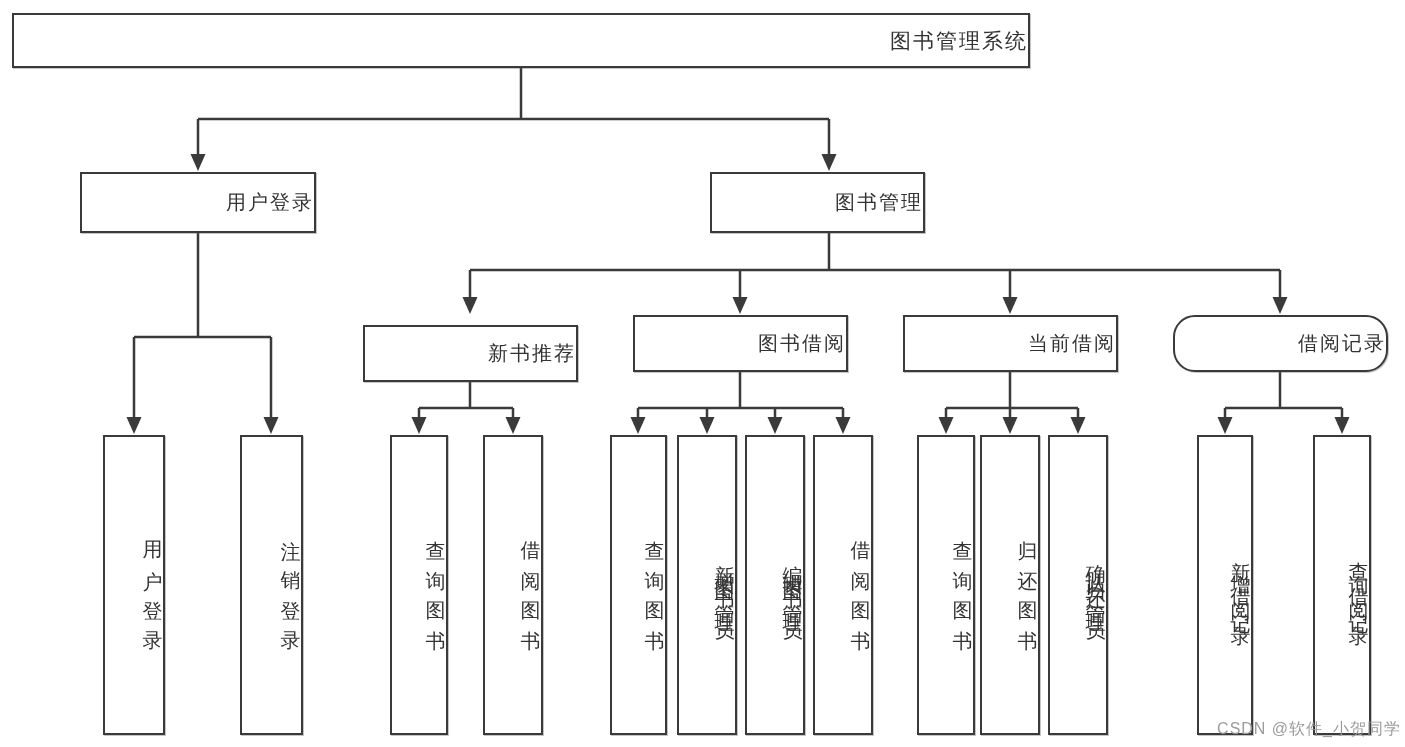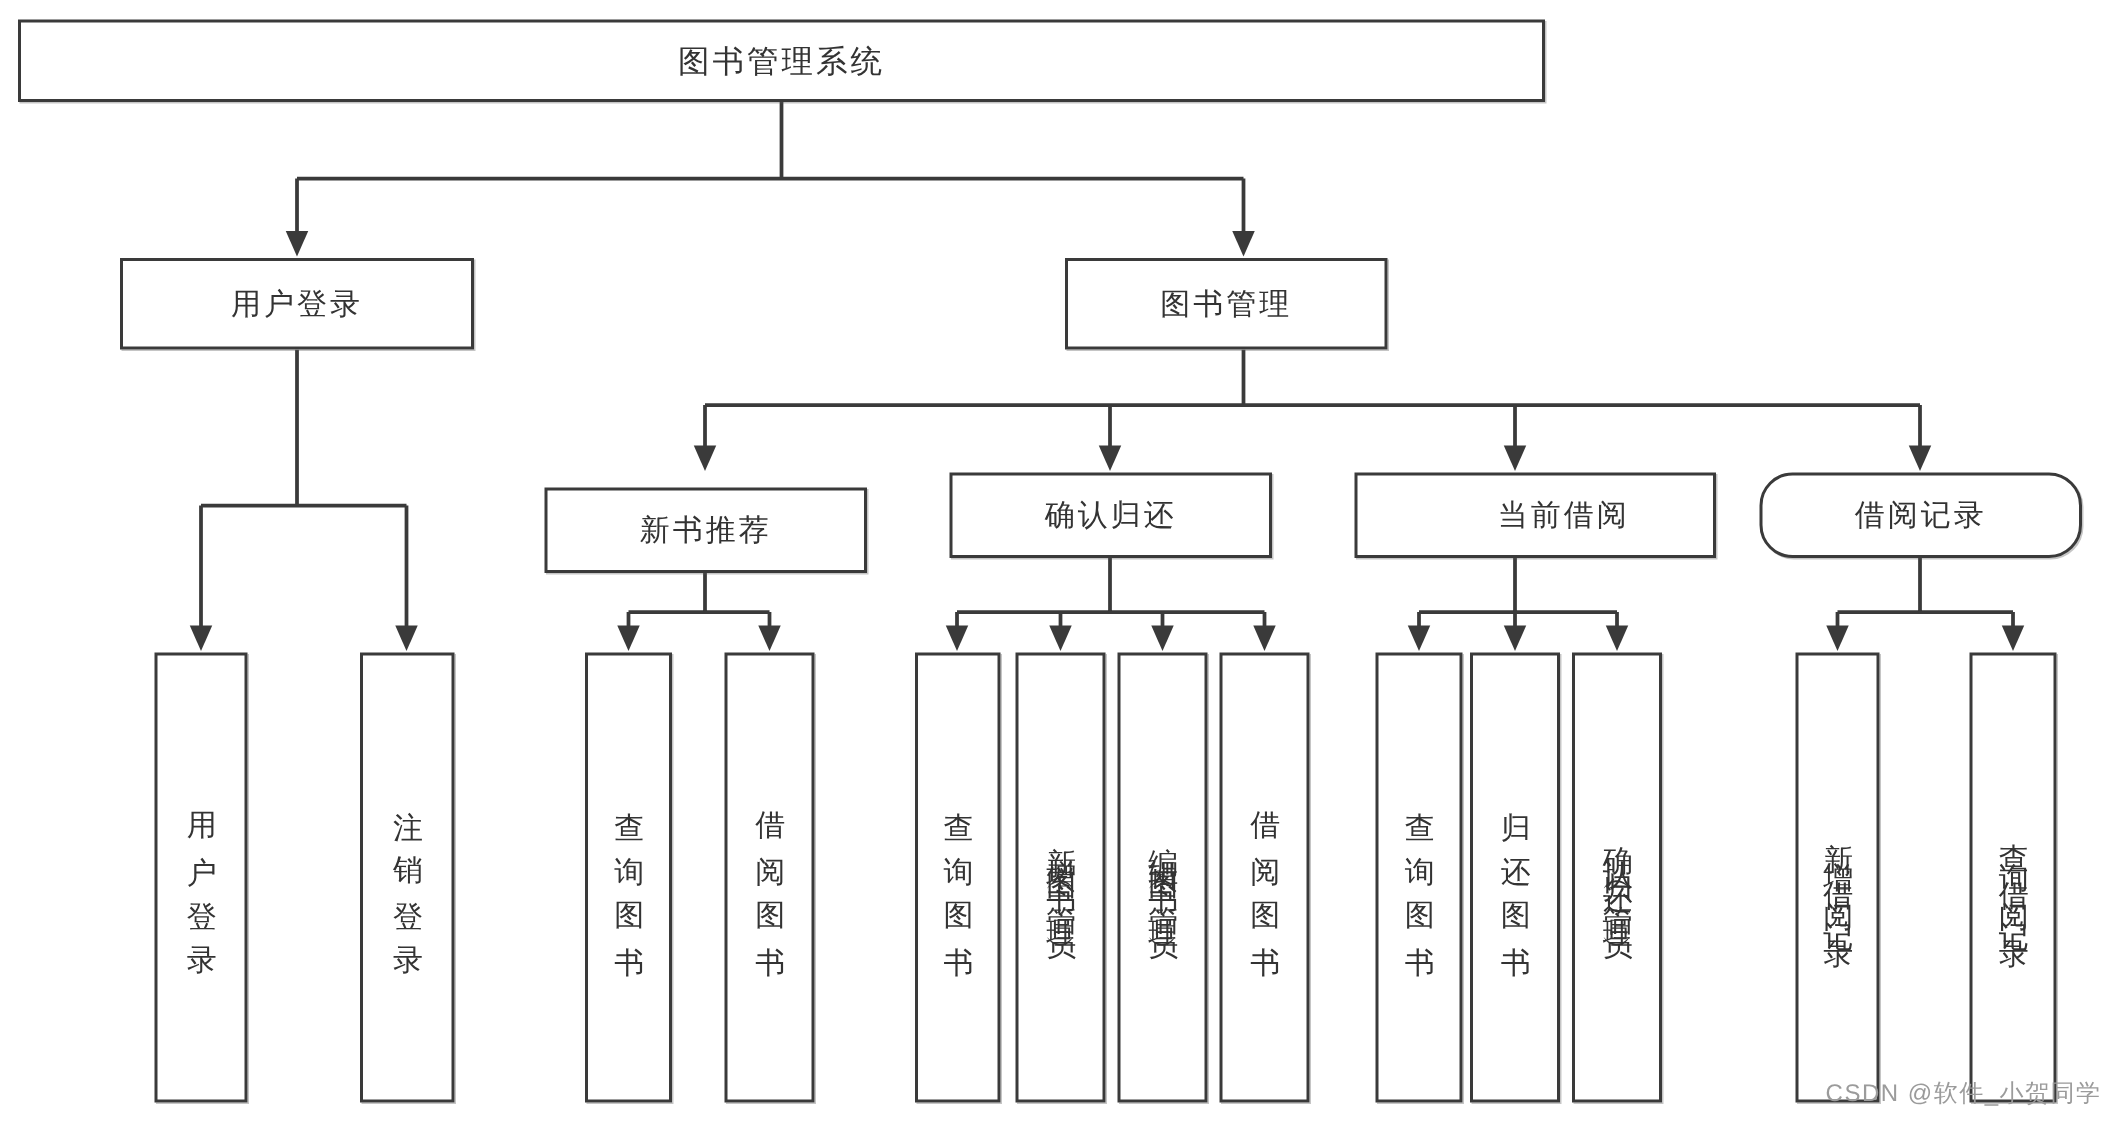--- a/index.html
+++ b/index.html
@@ -30,21 +30,21 @@
     fill: none;
   }
   .connectors polygon { fill: var(--line); }
   .node {
     position: absolute;
     background: var(--background);
     border: 2.5px solid var(--line);
     box-shadow: 1px 1px 0 rgba(90,90,90,0.35);
     display: flex;
     align-items: center;
-    justify-content: center;
+    justify-content: flex-end;
     color: var(--text);
   }
   .node-h { font-size: 20px; letter-spacing: 2px; }
   .node-root { font-size: 21px; letter-spacing: 2px; }
   .leaf span {
     writing-mode: vertical-rl;
     font-size: 20px;
     line-height: 1;
   }
   .leaf-short span { letter-spacing: 30px; }
@@ -112,23 +112,23 @@
     <span>用户登录</span>
   </div>
   <div class="node node-h" style="left:710px; top:172px; width:215px; height:61px;">
     <span>图书管理</span>
   </div>
 
   <div class="node node-h" style="left:363px; top:325px; width:215px; height:57px;">
     <span>新书推荐</span>
   </div>
   <div class="node node-h" style="left:633px; top:315px; width:215px; height:57px;">
-    <span>确认归还</span>
+    <span>图书借阅</span>
   </div>
-  <div class="node node-h" style="left:903px; top:315px; width:241px; height:57px;padding-left:38px;">
+  <div class="node node-h" style="left:903px; top:315px; width:215px; height:57px;padding-left:38px;">
     <span>当前借阅</span>
   </div>
   <div class="node node-h" style="left:1173px; top:315px; width:215px; height:57px;border-radius:22px;">
     <span>借阅记录</span>
   </div>
 
   <div class="node leaf leaf-short" style="left:103px; top:435px; width:62px; height:300px;">
     <span>用户登录</span>
   </div>
   <div class="node leaf leaf-short" style="left:240px; top:435px; width:63px; height:300px;">

